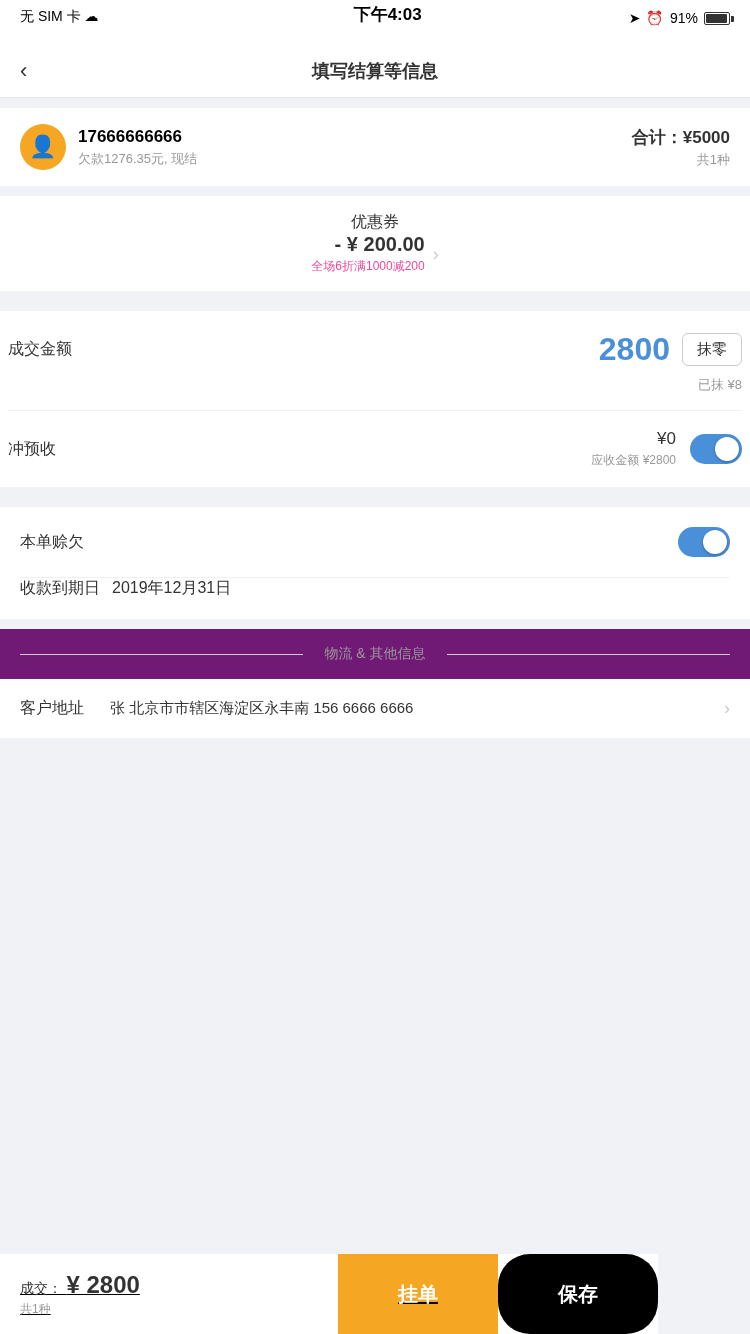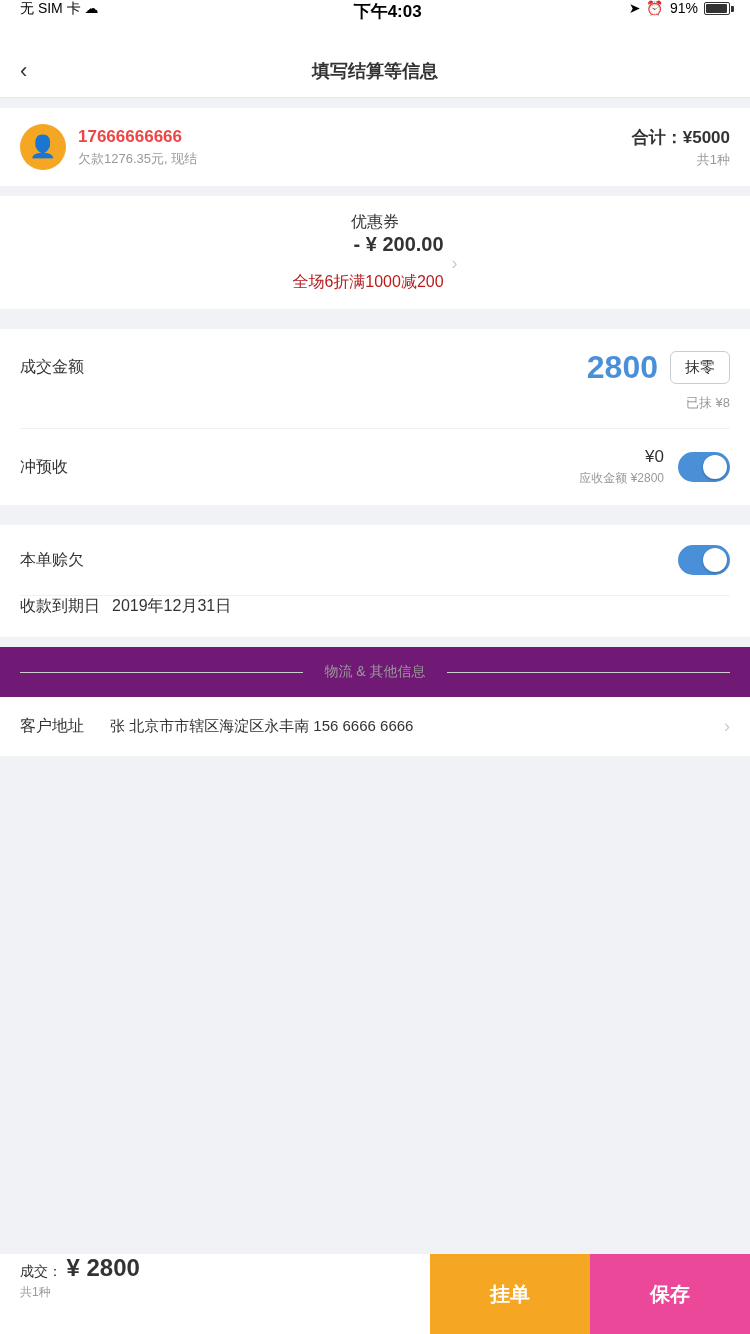--- a/index.html
+++ b/index.html
@@ -12,23 +12,23 @@
       overflow-x: hidden;
       position: relative;
     }
 
     
     .status-bar {
       width: 100%;
       height: 44px;
       background: #fff;
       display: flex;
-      align-items: flex-start;
-      justify-content: space-between;
-      padding: 0 20px;
+      align-items: flex-end;
+      justify-content: space-between;
+      padding: 18px 20px;
       font-size: 15px;
       font-weight: 500;
     }
     .status-left { font-size: 14px; display: flex; align-items: center; gap: 8px; }
     .status-center { font-size: 17px; font-weight: 600; margin-left: 48px; }
     .status-right { display: flex; align-items: center; gap: 6px; font-size: 14px; }
     .battery-icon {
       display: inline-block;
       width: 26px; height: 13px;
       border: 1.5px solid #333;
@@ -90,21 +90,21 @@
     .user-left { display: flex; align-items: center; gap: 12px; }
     .avatar {
       width: 46px; height: 46px;
       border-radius: 50%;
       background: #f5a623;
       display: flex; align-items: center; justify-content: center;
       font-size: 22px;
       color: white;
     }
     .user-info {}
-    .user-phone { font-size: 17px; font-weight: 600; color: #ef4444; }
+    .user-phone { font-size: 17px; font-weight: 600; color: #000000; }
     .user-sub { font-size: 13px; color: #999; margin-top: 3px; }
     .user-right { text-align: right; }
     .total-amount { font-size: 17px; font-weight: 600; color: #333; }
     .total-count { font-size: 13px; color: #999; margin-top: 2px; }
 
     
     .divider-block {
       height: 10px;
       background: #f0f2f5;
     }
@@ -114,29 +114,29 @@
       background: #fff;
       padding: 16px 20px;
       display: flex;
       align-items: center;
       justify-content: space-between;
       flex-direction: column;
     }
     .coupon-label { font-size: 16px; color: #333; }
     .coupon-right { display: flex; align-items: center; gap: 8px; }
     .coupon-amount { font-size: 20px; font-weight: 600; color: #333; }
-    .coupon-desc { font-size: 16px; color: #b91c1c; text-align: right; margin-top: 16px; }
+    .coupon-desc { font-size: 12px; color: #ec4899; text-align: right; margin-top: 2px; }
     .coupon-right-content { text-align: right; }
     .chevron-right { font-size: 18px; color: #ccc; }
 
     
     .section-block {
       background: #fff;
       margin-top: 10px;
-      padding: 0 20px;
+      padding: 0 8px;
     }
 
     
     .deal-row {
       display: flex;
       align-items: center;
       justify-content: space-between;
       padding: 20px 0 8px 0;
     }
     .deal-label { font-size: 16px; color: #333; }
@@ -240,51 +240,53 @@
     
     .empty-area {
       height: 140px;
       background: #f0f2f5;
     }
 
     
     .bottom-bar {
       position: fixed;
       bottom: 0;
-      width: 750px;
+      width: 658px;
       height: 80px;
       background: #fff;
       display: flex;
-      align-items: flex-start;
+      align-items: center;
+      text-decoration: underline;
     }
     .bottom-left {
       flex: 1;
       padding: 0 20px;
     }
     .bottom-deal { font-size: 14px; color: #333; }
     .bottom-amount { font-size: 24px; font-weight: 700; color: #333; display: inline; }
     .bottom-count { font-size: 12px; color: #999; margin-top: 2px; }
     .bottom-btn-group { display: flex; height: 100%; }
     .btn-hang {
       width: 160px;
       background: #f5a623;
       display: flex; align-items: center; justify-content: center;
       font-size: 20px;
       color: white;
       font-weight: 600;
       cursor: pointer;
     }
     .btn-save {
       width: 160px;
-      background: #ec4899;
+      background: #000000;
       display: flex; align-items: center; justify-content: center;
       font-size: 20px;
       color: white;
       font-weight: 600;
       cursor: pointer;
+      border-radius: 32px;
     }
   </style>
 </head>
 <body>
 
 <div class="status-bar">
   <div class="status-left">
     <span>无 SIM 卡 ☁</span>
   </div>
   <div class="status-center">下午4:03</div>

